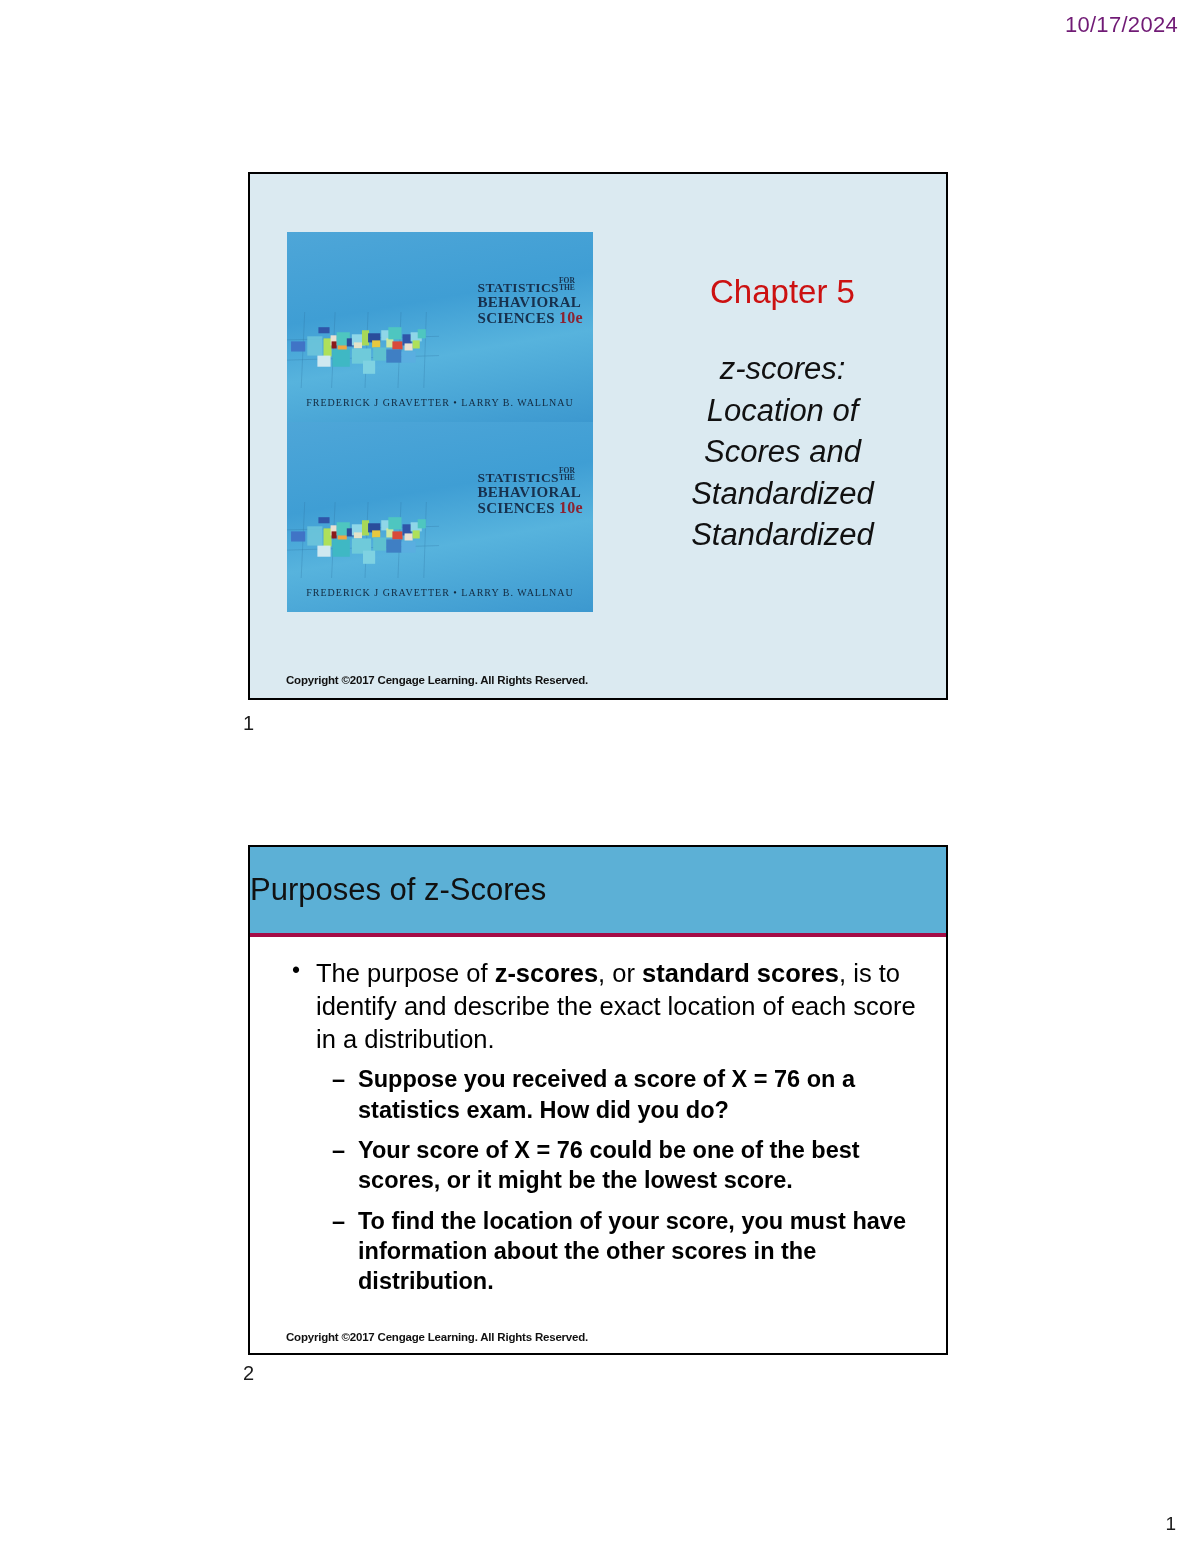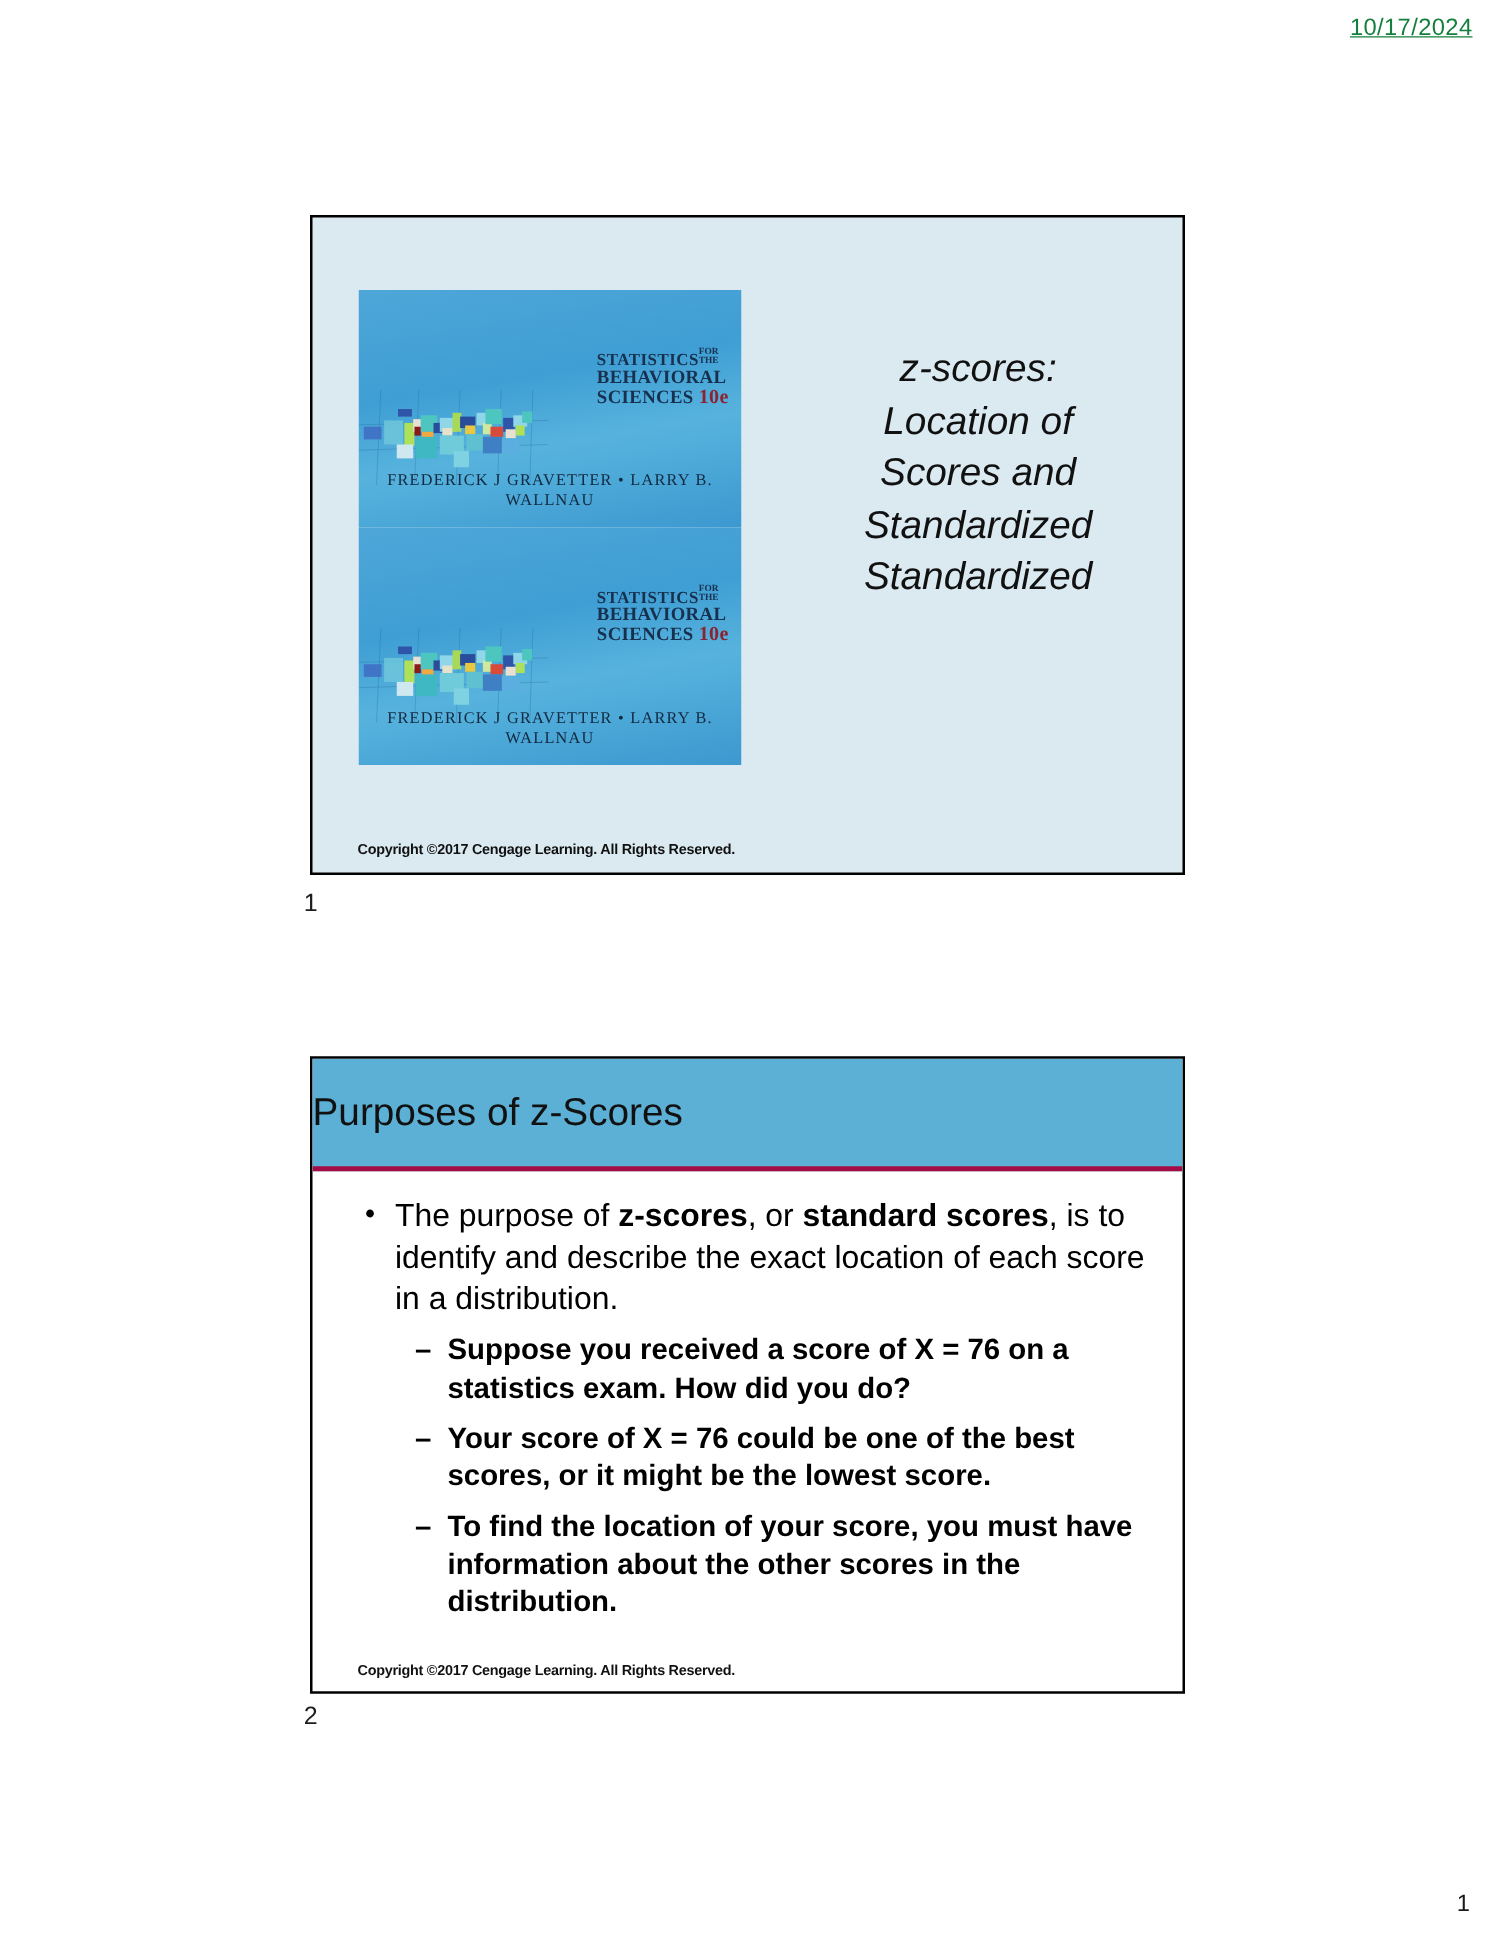--- a/index.html
+++ b/index.html
@@ -13,25 +13,24 @@
     position: relative;
     font-family: "Liberation Sans", sans-serif;
     overflow: hidden;
   }
 
   
   .page-date {
     position: absolute;
     top: 12px;
     right: 22px;
-    font-size: 19px;
-    color: #15803d;
+    font-size: 22px;
+    color: #701a75;
     letter-spacing: 0.3px;
     white-space: nowrap;
-    text-decoration: underline;
   }
   .page-number {
     position: absolute;
     bottom: 18px;
     right: 24px;
     font-size: 19px;
     color: #1a1a1a;
   }
 
   
@@ -98,21 +97,21 @@
     line-height: 0.95;
     text-align: left;
   }
   .bc-ed { color: #8d2230; font-size: 16px; }
   .bc-authors {
     position: absolute;
     left: 0; right: 0;
     bottom: 14px;
     text-align: center;
     font-family: "Liberation Serif", serif;
-    font-size: 13px;
+    font-size: 10px;
     letter-spacing: 1px;
     color: #12293f;
   }
   .bc-art {
     position: absolute;
     left: 0; right: 0;
     top: 42%;
     height: 40%;
   }
 
@@ -323,20 +322,21 @@
           </div>
           <div class="bc-l2">BEHAVIORAL</div>
           <div class="bc-l3"><span>SCIENCES</span> <span class="bc-ed">10e</span></div>
         </div>
         <div class="bc-authors">FREDERICK J GRAVETTER • LARRY B. WALLNAU</div>
       </div>
 
     </div>
 
     <div class="s1-titleblock">
+      <div class="chapter-label">Chapter 5</div>
       <div class="s1-subtitle">
         <div>z-scores:</div>
         <div>Location of</div>
         <div>Scores and</div>
         <div>Standardized</div>
         <div>Standardized</div>
       </div>
     </div>
 
     <div class="copyright">Copyright ©2017 Cengage Learning. All Rights Reserved.</div>

